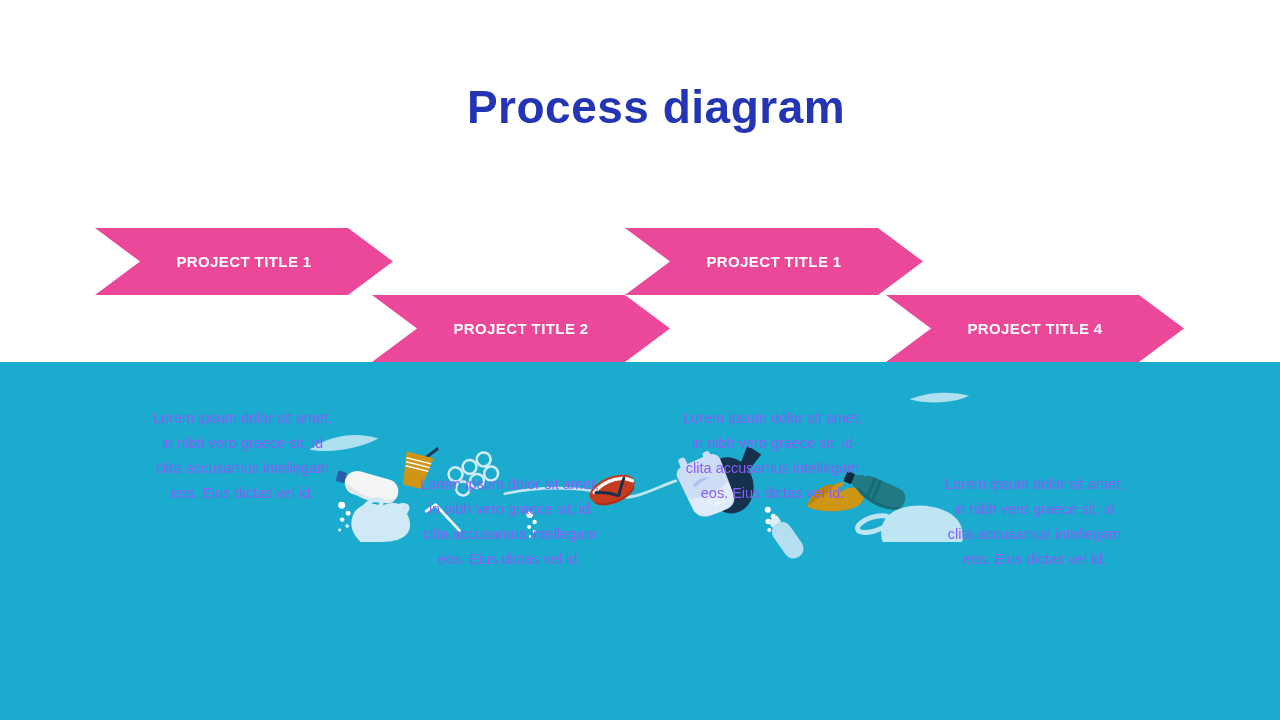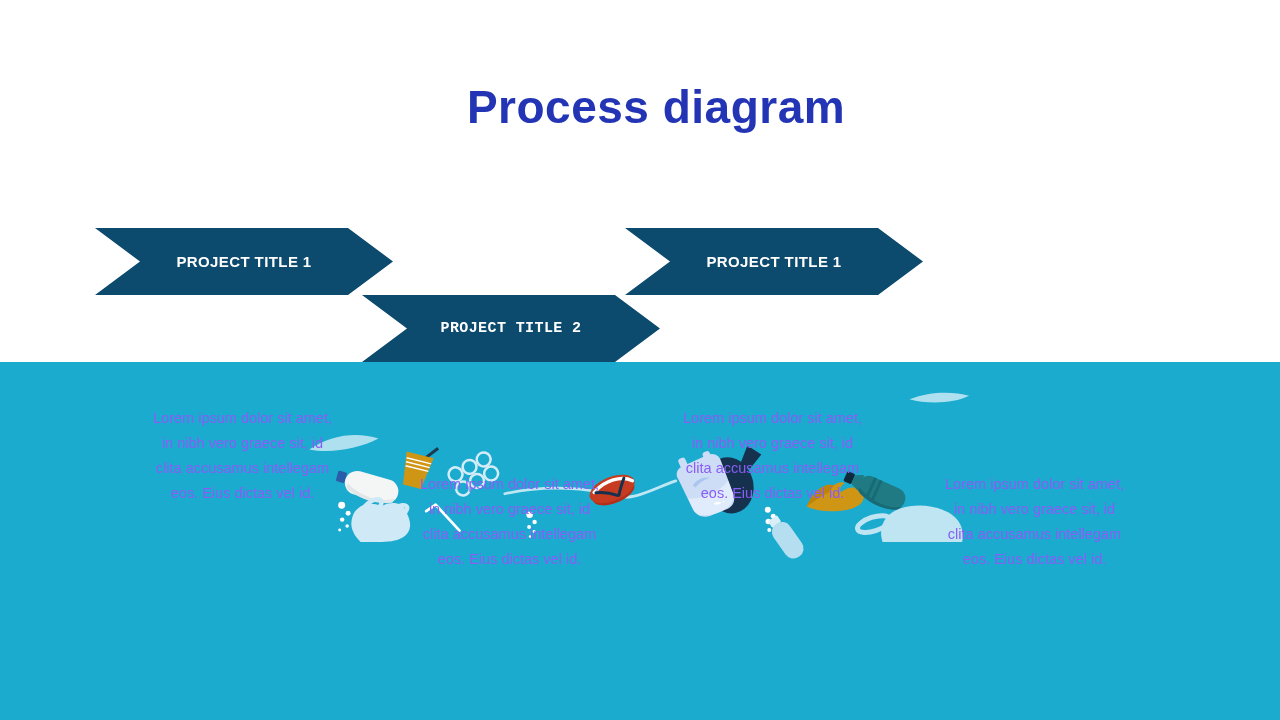--- a/index.html
+++ b/index.html
@@ -19,33 +19,33 @@
     text-align: center;
     font-size: 46px;
     font-weight: 800;
     letter-spacing: 0.5px;
     color: #2335b4;
   }
 
   .arrow {
     position: absolute;
     width: 298px; height: 67px;
-    background: #0c4a6e;
+    background: #ec4899;
     clip-path: polygon(0 0, 253px 0, 298px 33.5px, 253px 67px, 0 67px, 45px 33.5px);
     display: flex; align-items: center; justify-content: center;
   }
   .arrow span {
     color: #ffffff;
     font-size: 15px;
     font-weight: 700;
     letter-spacing: 0.4px;
     white-space: nowrap;
   }
   .a1 { left: 95px;  top: 228px; }
-  .a2 { left: 362px; top: 295px; font-family: Liberation Mono, monospace; }
+  .a2 { left: 372px; top: 295px; }
   .a3 { left: 625px; top: 228px; }
   .a4 { left: 886px; top: 295px; }
 
   .ocean {
     position: absolute;
     left: 0; top: 362px;
     width: 1280px; height: 358px;
     background: #1aabcf;
   }
   .scene { position: absolute; left: 0; top: 0; }
@@ -73,20 +73,23 @@
 
   <div class="arrow a1">
     <span>PROJECT TITLE 1</span>
   </div>
   <div class="arrow a2">
     <span>PROJECT TITLE 2</span>
   </div>
   <div class="arrow a3">
     <span>PROJECT TITLE 1</span>
   </div>
+  <div class="arrow a4">
+    <span>PROJECT TITLE 4</span>
+  </div>
 
   <div class="ocean">
     <svg class="scene" width="1280" height="358" viewBox="0 362 1280 720">
 
       <path d="M -25 538 C 20 506 75 503 114 516 C 75 536 20 547 -25 538 Z" fill="#aee0f0"></path>
       <path d="M 1182 437 C 1225 420 1270 421 1302 430 C 1270 446 1218 447 1182 437 Z" fill="#aee0f0"></path>
       <path d="M 368 627 C 455 608 540 616 585 631 C 625 644 668 616 712 601" fill="none" stroke="#bfe7f3" stroke-width="5.5" stroke-linecap="round"></path>
 
       <g transform="rotate(16 95 610)">
         <rect x="28" y="598" width="18" height="22" rx="3" fill="#2b5ca9"></rect>

